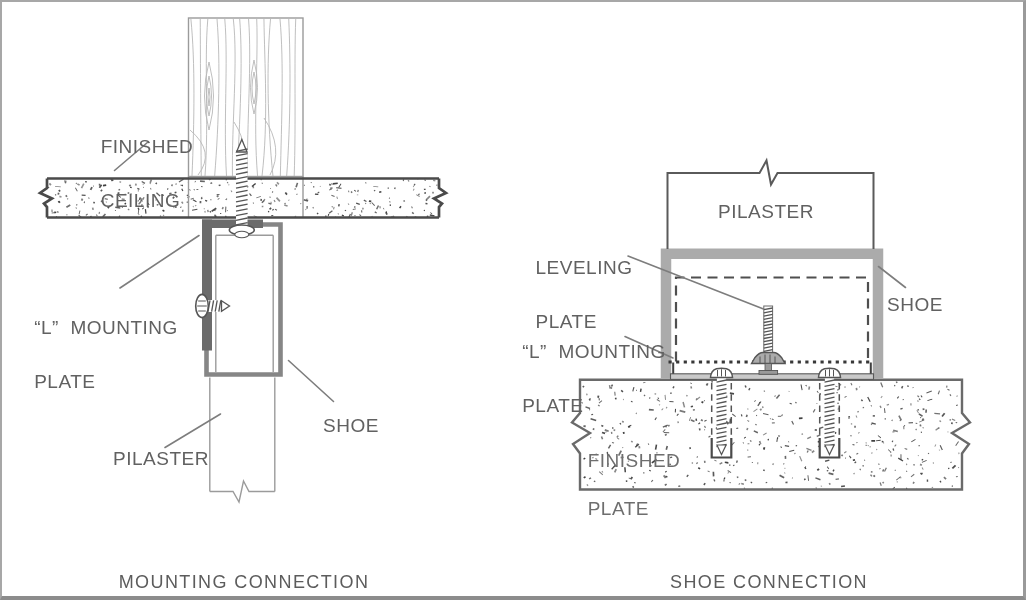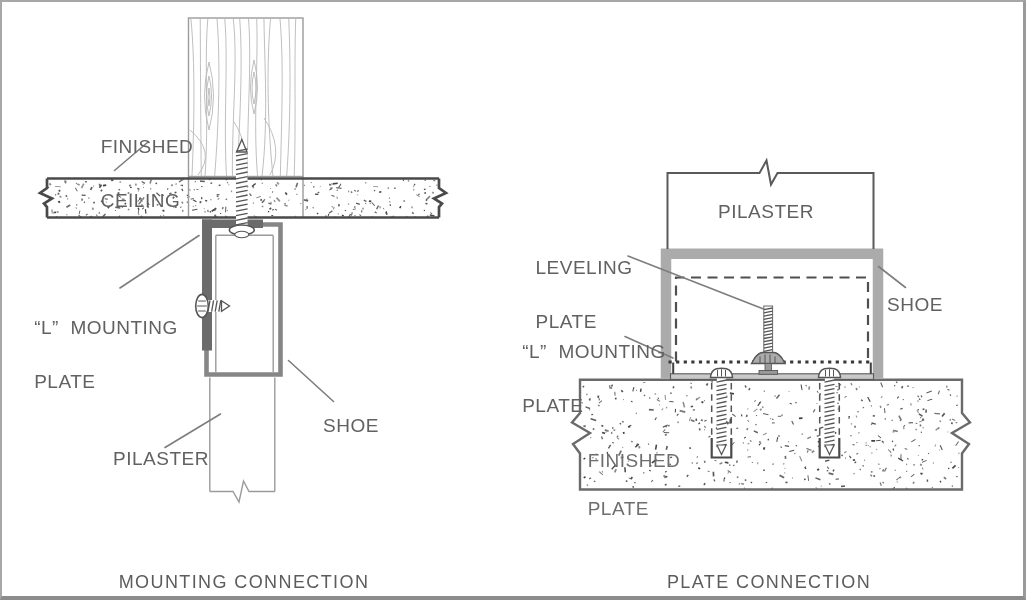--- a/index.html
+++ b/index.html
@@ -1068,17 +1068,17 @@
 </div>
 
 <div class="lbl" style="left:913px;top:294px;">SHOE</div>
 
 <div class="lbl floor" style="left:632px;top:419px;">
   <div>FINISHED</div>
   <div>PLATE</div>
 </div>
 
 <div class="cap" style="left:767px;top:520px;">
-  <div>PLATE CONNECTION</div>
+  <div>SHOE CONNECTION</div>
   
 </div>
 
 </div>
 
 </body></html>

